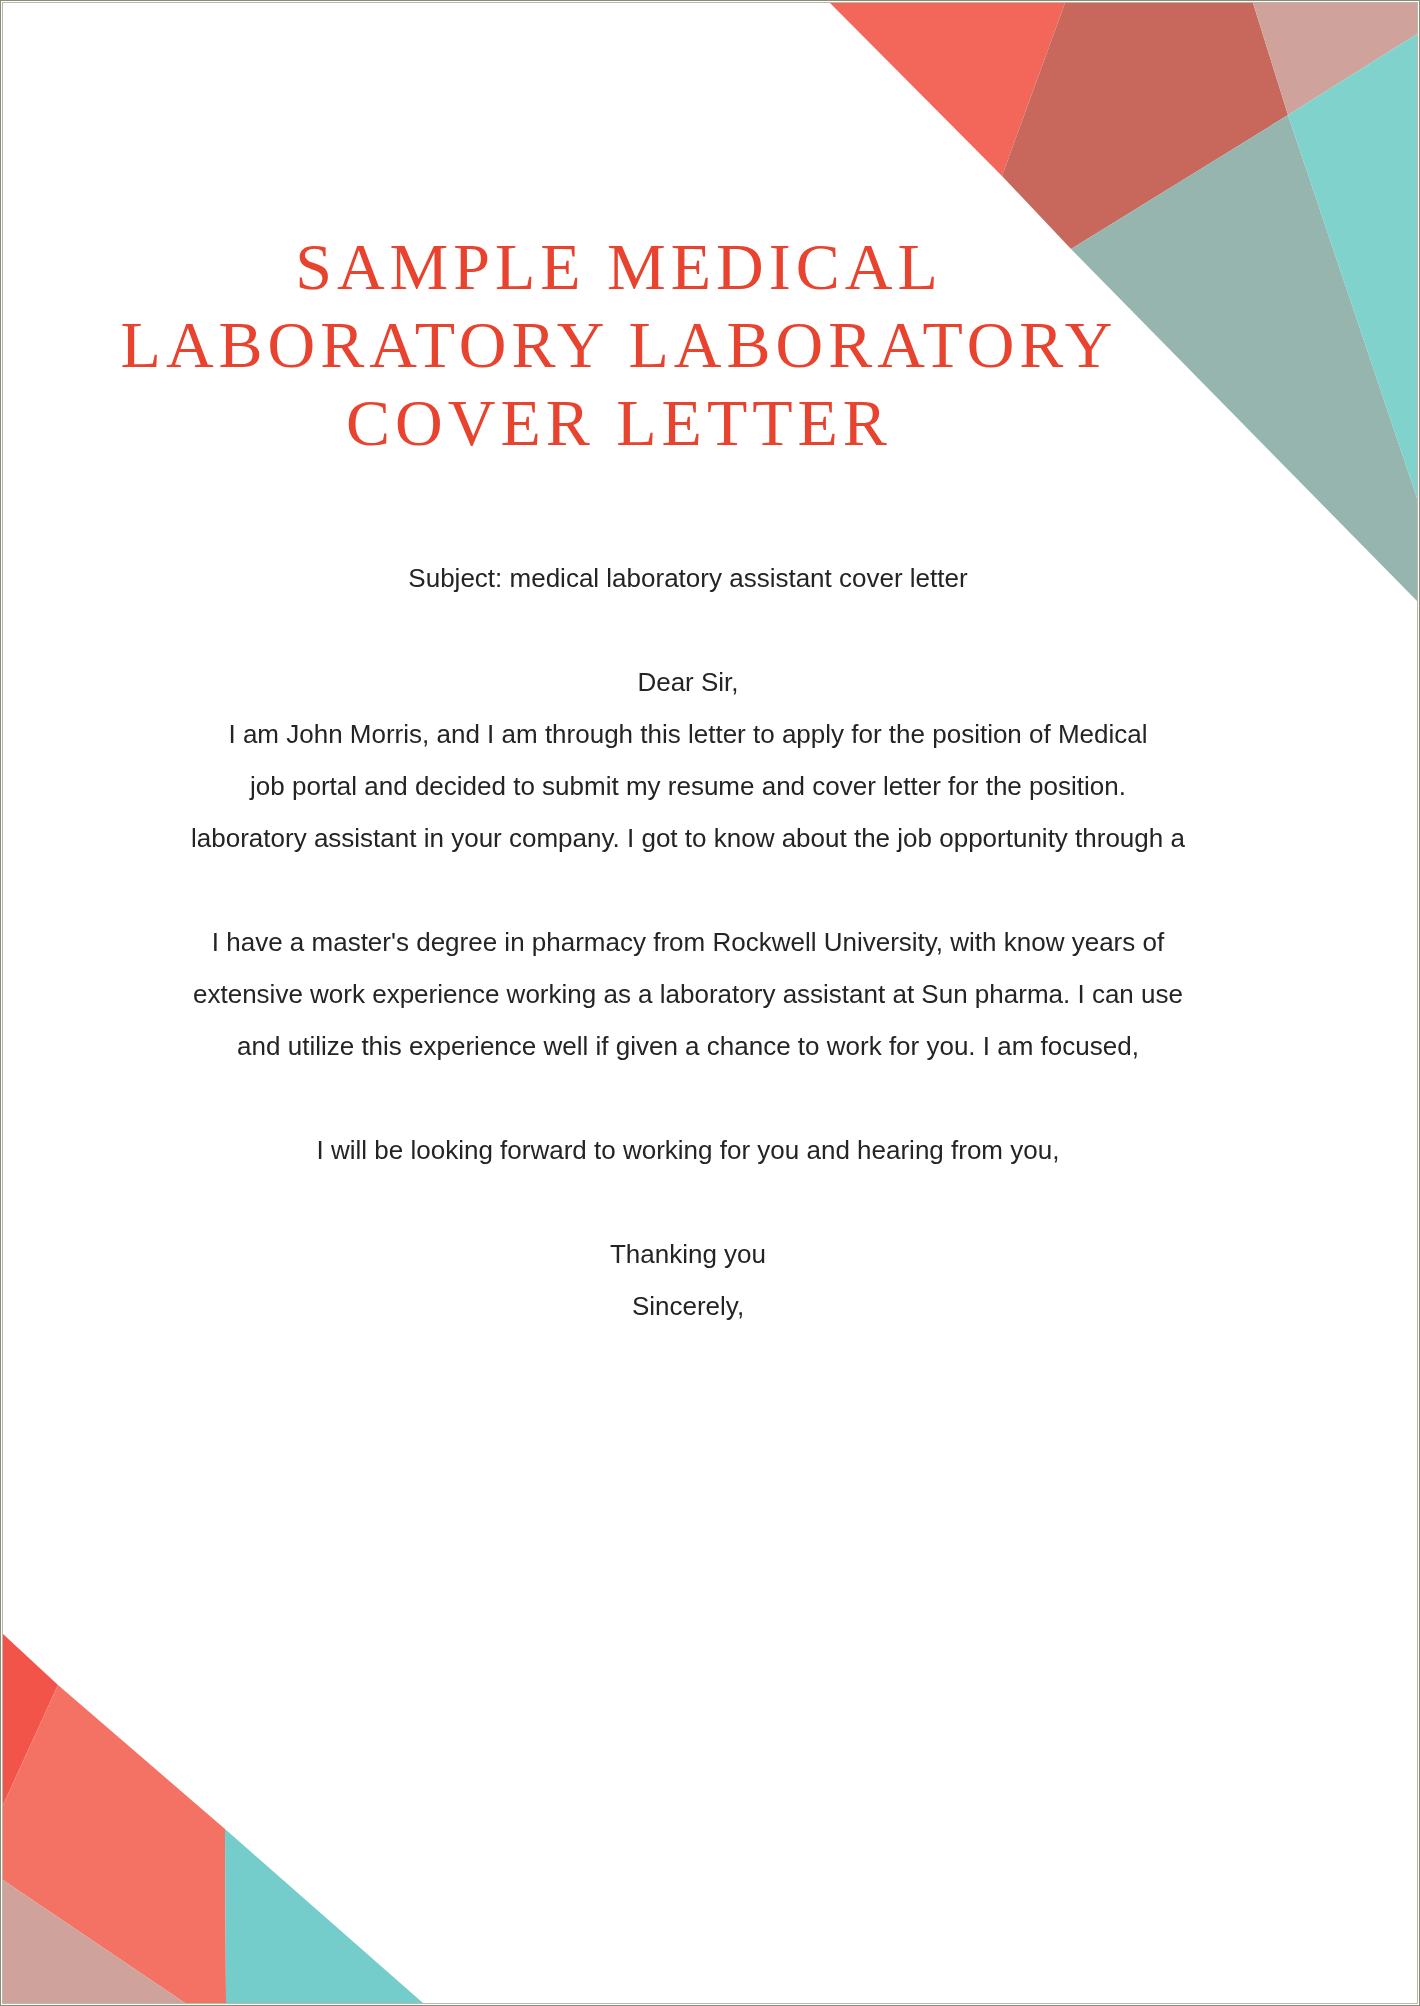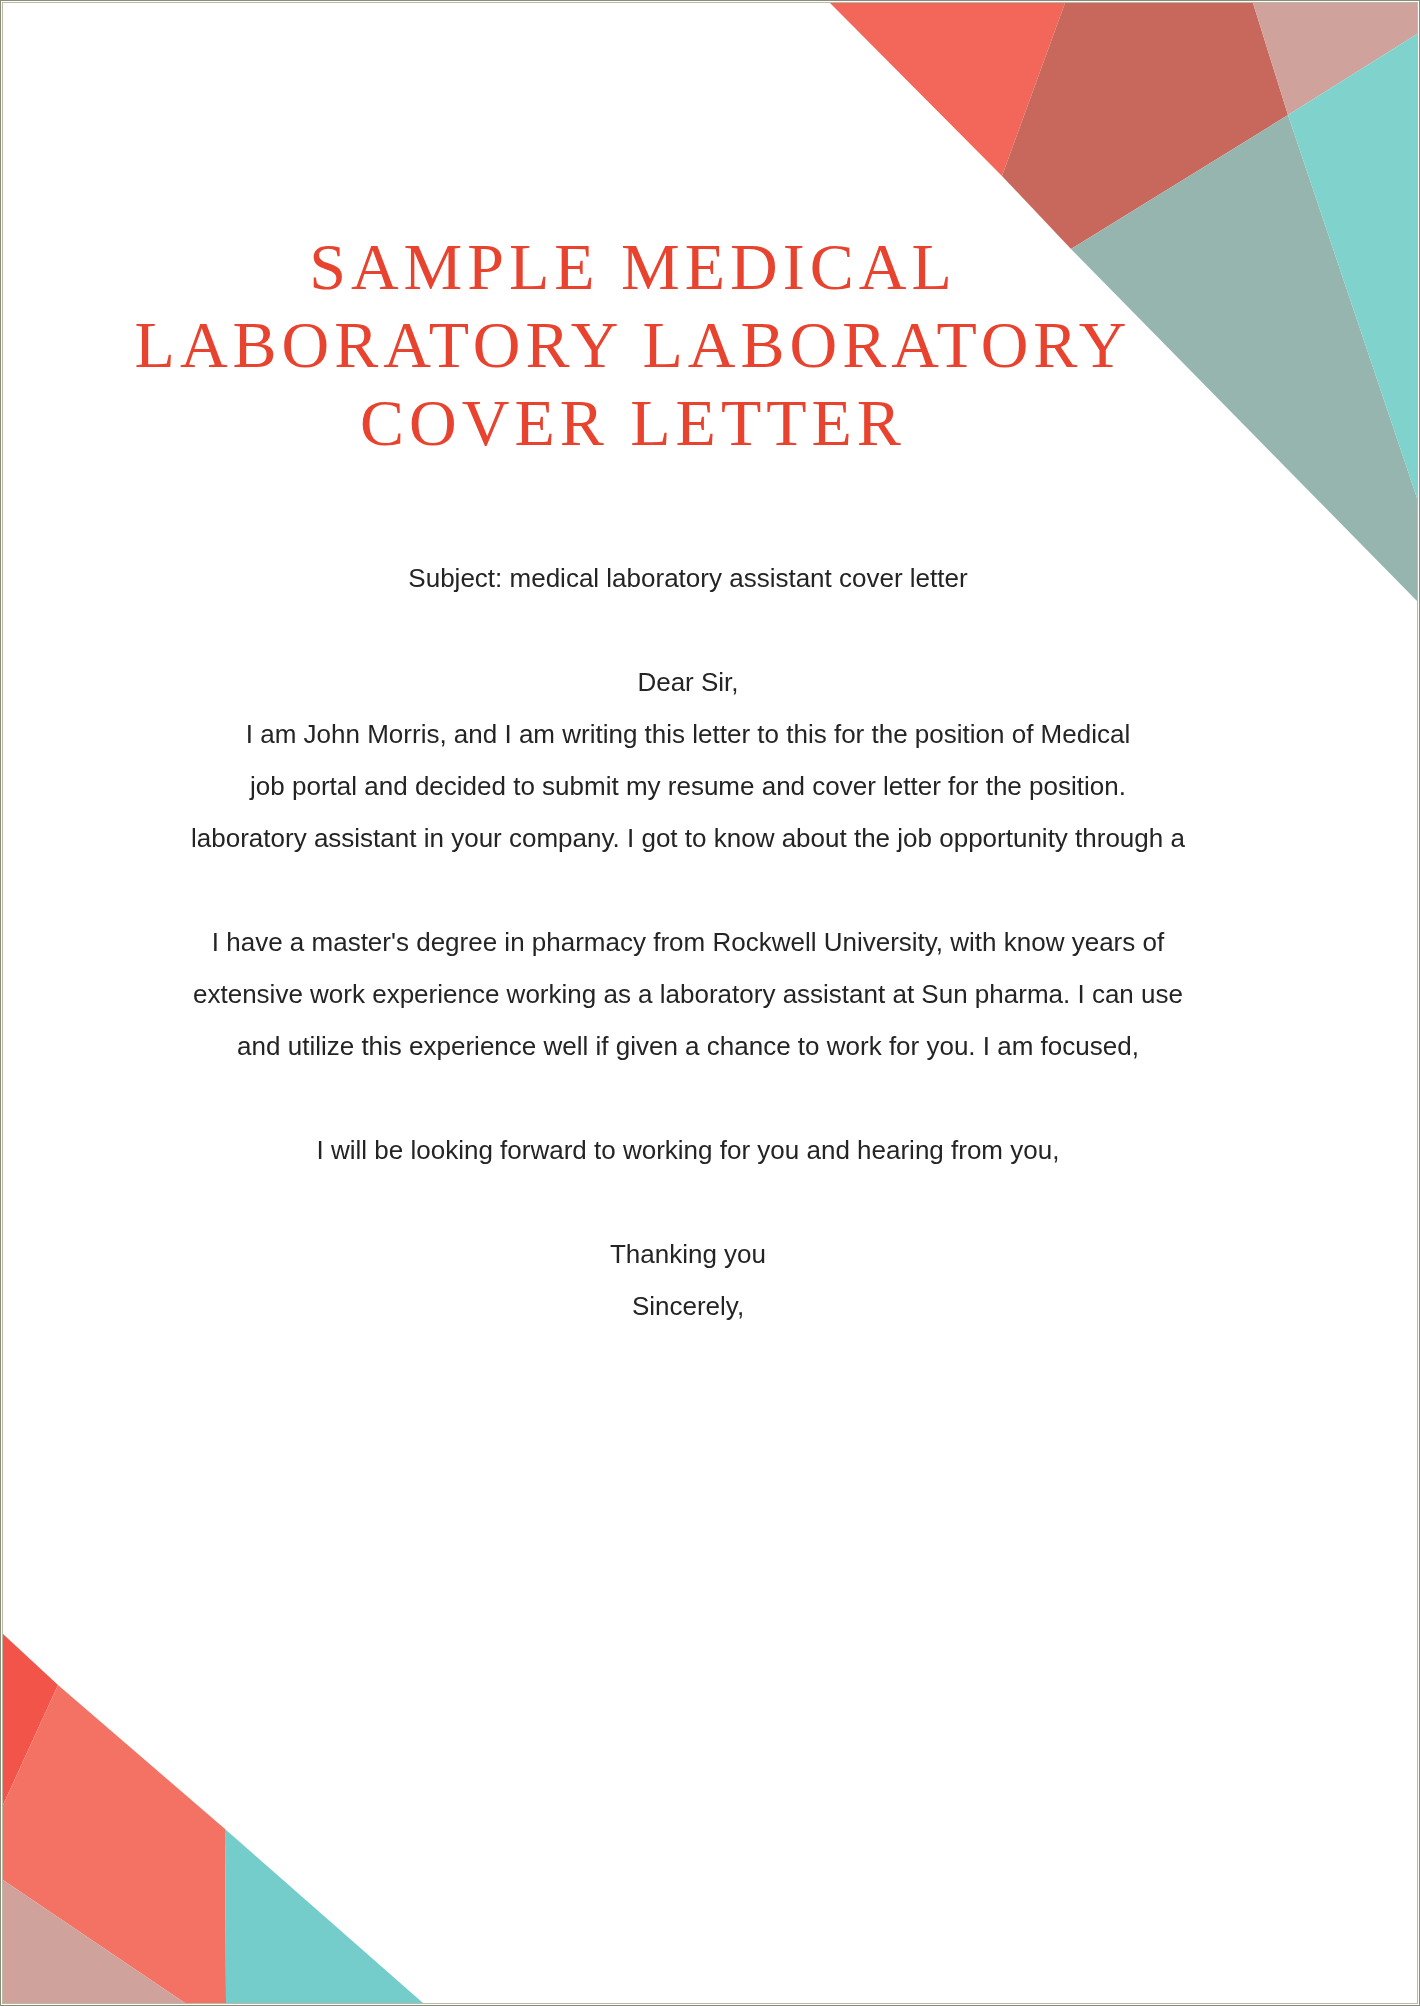--- a/index.html
+++ b/index.html
@@ -1,21 +1,21 @@
 <!DOCTYPE html>
 <html><head>
 <meta charset="utf-8">
 <style>
   html, body { margin:0; padding:0; }
   body { width:1420px; height:2006px; position:relative; background:#ffffff; overflow:hidden; }
   .frame { position:absolute; left:0; top:0; width:1420px; height:2006px; box-sizing:border-box;
            border:1px solid #8a8c78; }
   .frame-inner { position:absolute; left:2px; top:2px; right:2px; bottom:2px; border:1px solid #b9bba8; }
   svg.deco { position:absolute; left:0; top:0; }
-  .title { position:absolute; left:16px; width:1234px; top:228px; text-align:center;
+  .title { position:absolute; left:2px; width:1234px; top:228px; text-align:center;
            font-family:"Liberation Serif","DejaVu Serif",serif; color:#e8432f;
            font-size:66px; letter-spacing:5px; line-height:78px; font-weight:normal; margin:0; }
   .title span { display:block; }
   .body { position:absolute; left:128px; top:552px; width:1120px;
           font-family:"Liberation Sans","DejaVu Sans",sans-serif; color:#242424;
           font-size:26px; line-height:52px; }
   .body p { margin:0;text-align:center; }
   .gap { height:52px; }
 </style>
 </head>
@@ -42,21 +42,21 @@
   <span>SAMPLE MEDICAL</span>
   <span>LABORATORY LABORATORY</span>
   <span>COVER LETTER</span>
 </h1>
 
 <div class="body">
   <p>Subject: medical laboratory assistant cover letter</p>
   <div class="gap"></div>
   <p>Dear Sir,</p>
   <div>
-    <p>I am John Morris, and I am writing this letter to this for the position of Medical</p>
+    <p>I am John Morris, and I am through this letter to apply for the position of Medical</p>
     <p>job portal and decided to submit my resume and cover letter for the position.</p>
     <p>laboratory assistant in your company. I got to know about the job opportunity through a</p>
   </div>
   <div class="gap"></div>
   <div>
     <p>I have a master's degree in pharmacy from Rockwell University, with know years of</p>
     <p>extensive work experience working as a laboratory assistant at Sun pharma. I can use</p>
     <p>and utilize this experience well if given a chance to work for you. I am focused,</p>
   </div>
   <div class="gap"></div>

